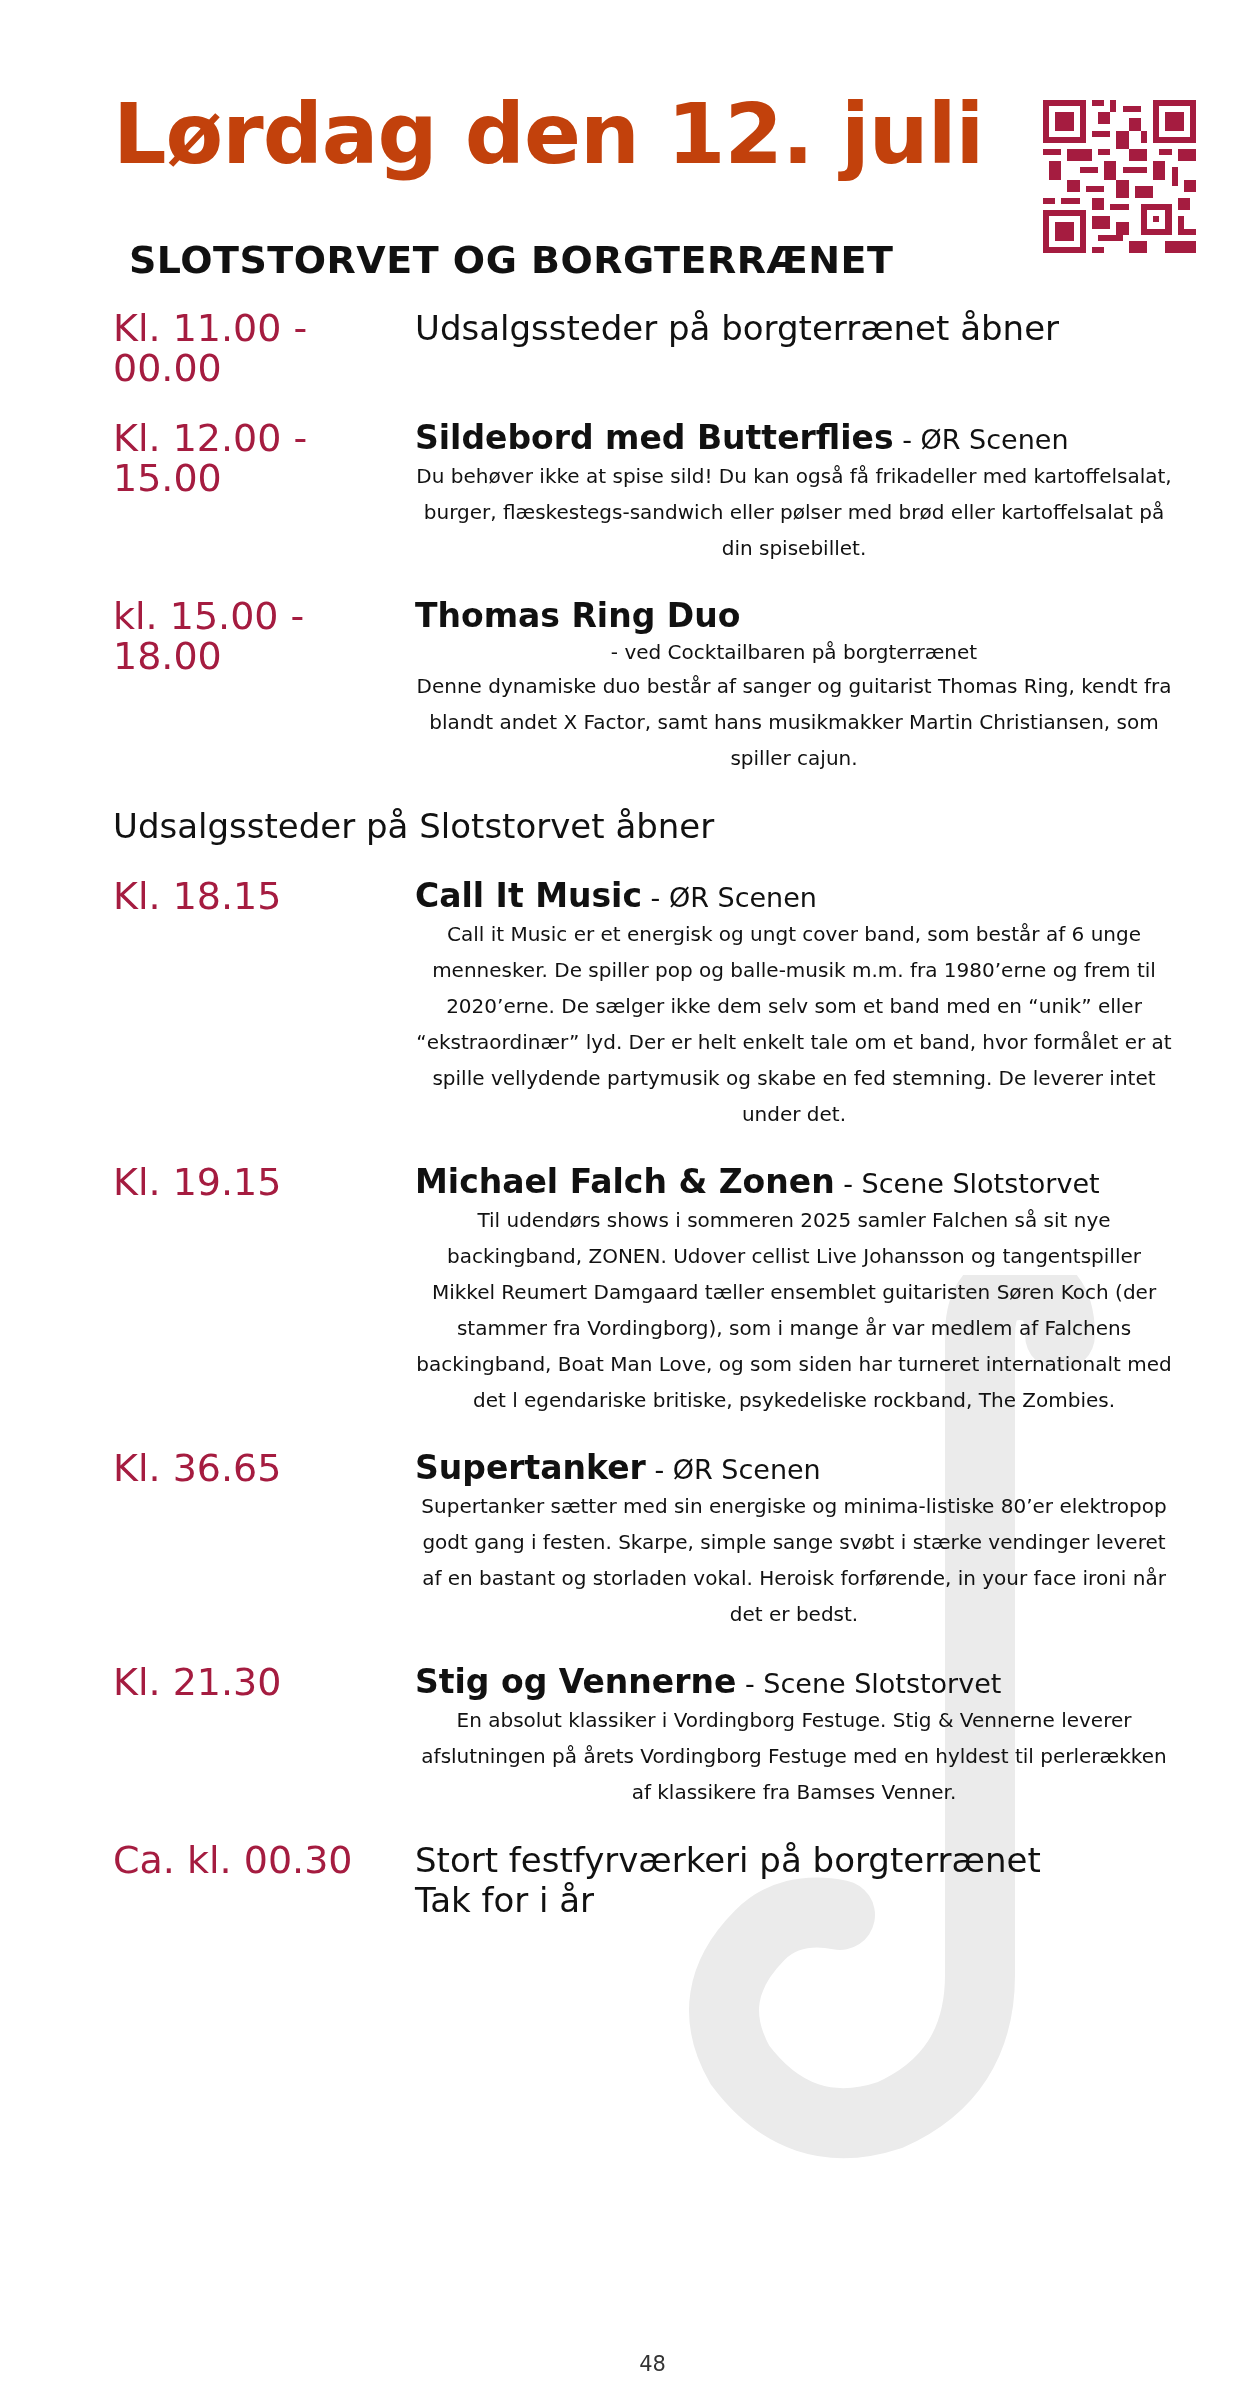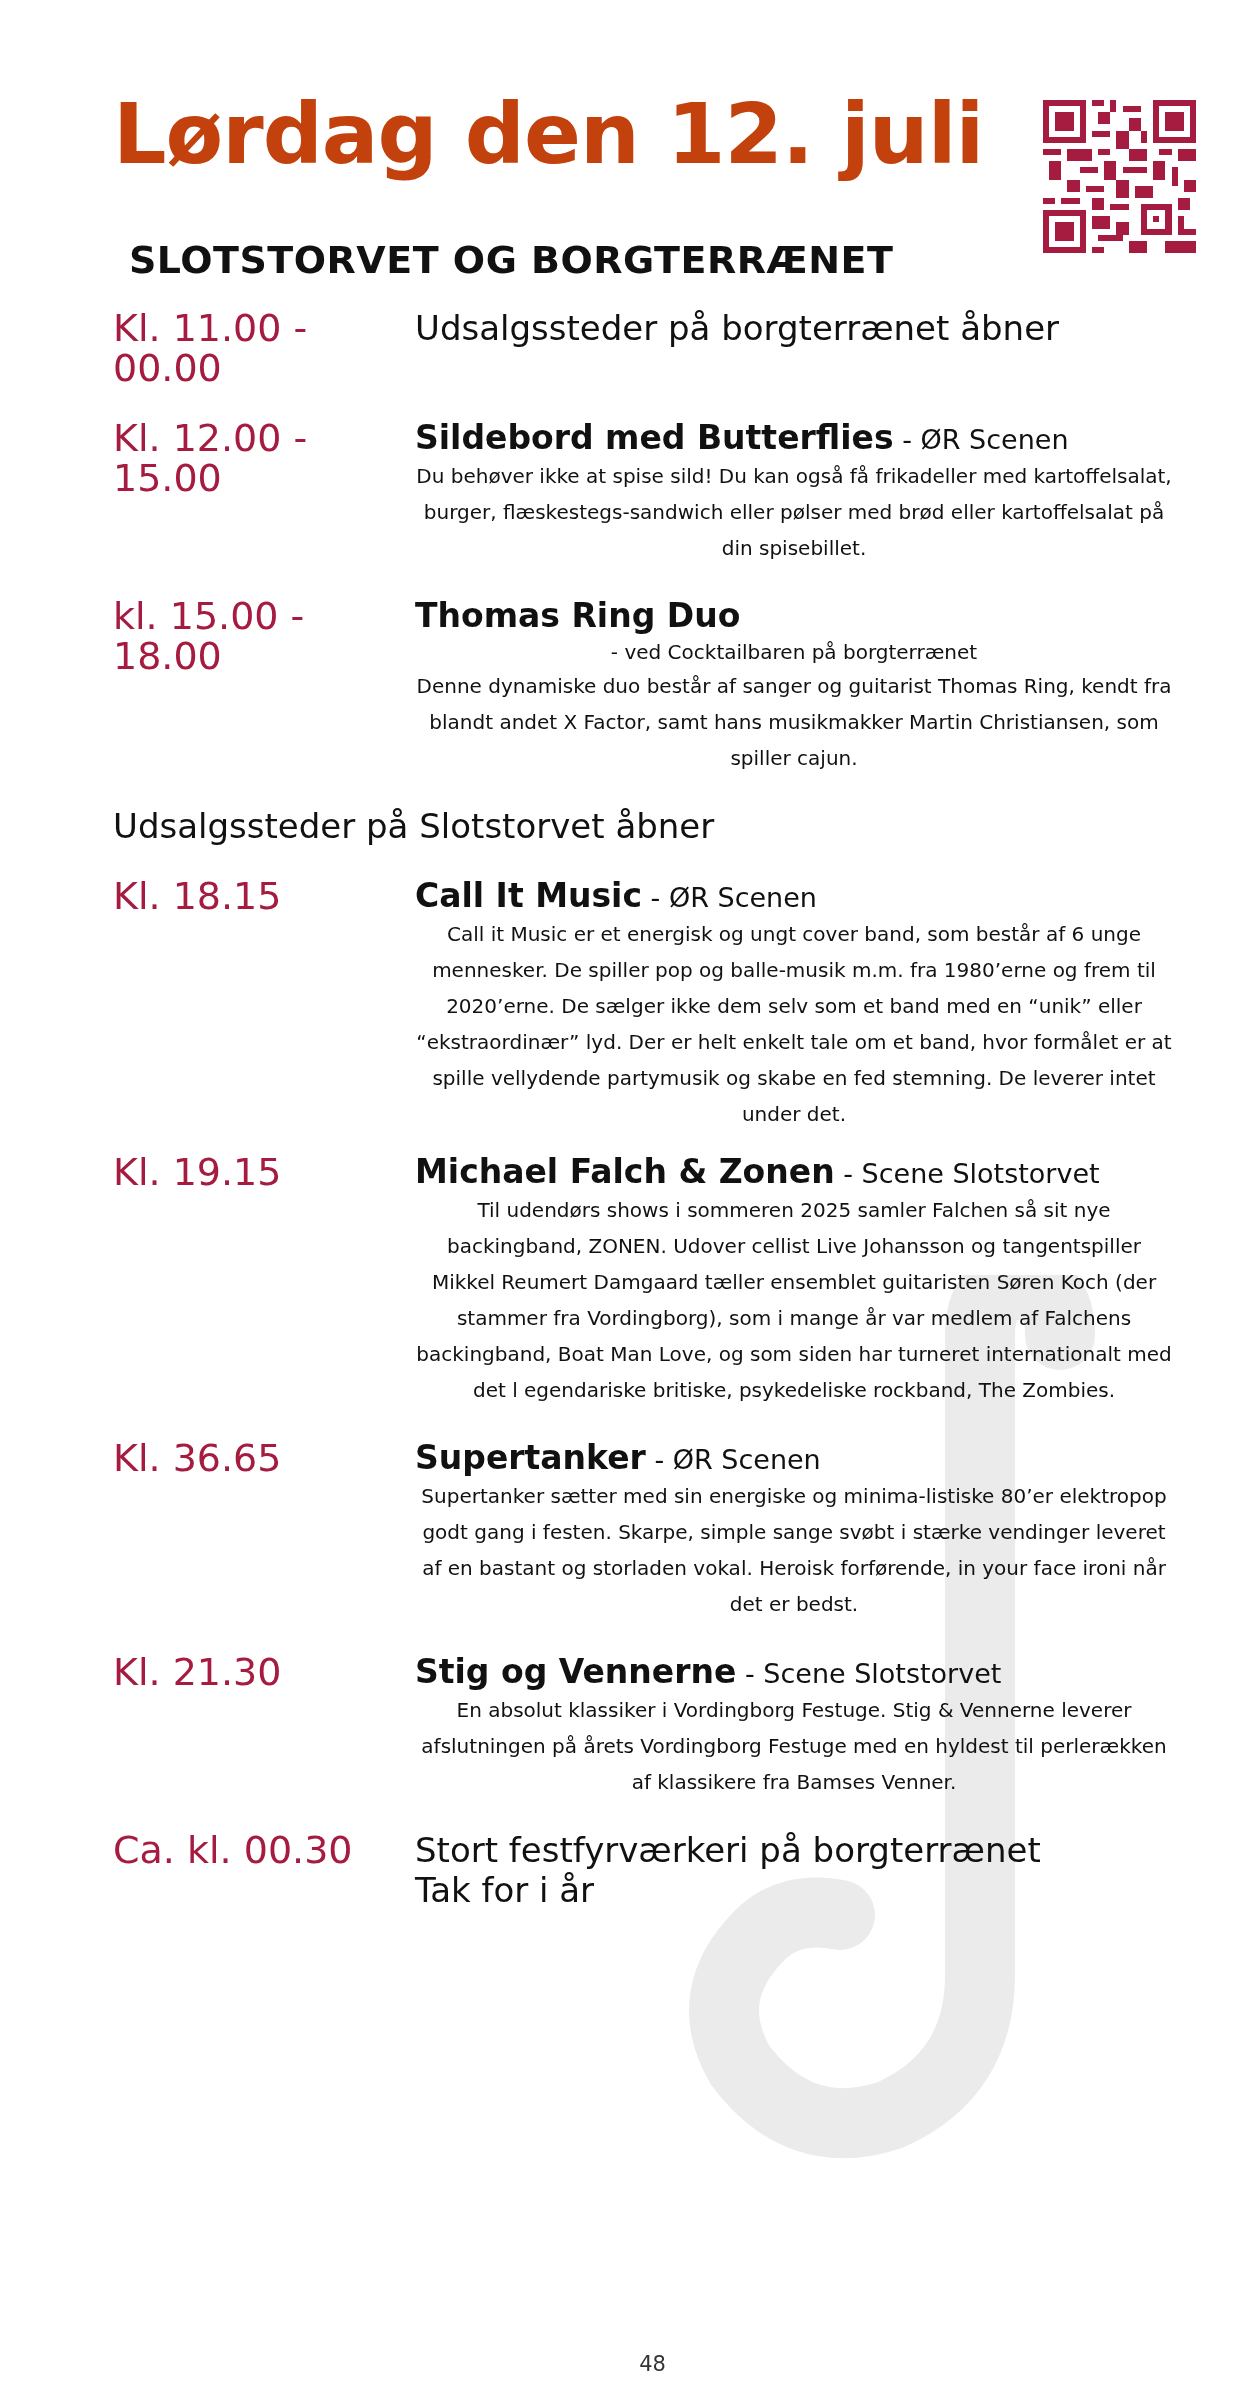--- a/index.html
+++ b/index.html
@@ -114,21 +114,21 @@
       <div class="desc">Denne dynamiske duo består af sanger og guitarist Thomas Ring, kendt fra blandt andet X Factor, samt hans musikmakker Martin Christiansen, som spiller cajun.</div>
     </div>
   </div>
 
   <div class="row" style="margin-bottom:30px">
     <div class="content">
         <div class="plain">Udsalgssteder på Slotstorvet åbner</div>
       </div>
   </div>
 
-  <div class="row" style="margin-bottom:20px">
+  <div class="row" style="margin-bottom:30px">
     <div class="time">Kl. 18.15</div>
     <div class="content">
       <div class="heading"><b>Call It Music</b><span class="venue"> - ØR Scenen</span></div>
       <div class="desc">Call it Music er et energisk og ungt cover band, som består af 6 unge mennesker. De spiller pop og balle-musik m.m. fra 1980’erne og frem til 2020’erne. De sælger ikke dem selv som et band med en “unik” eller “ekstraordinær” lyd. Der er helt enkelt tale om et band, hvor formålet er at spille vellydende partymusik og skabe en fed stemning. De leverer intet under det.</div>
     </div>
   </div>
 
   <div class="row" style="margin-bottom:30px">
     <div class="time">Kl. 19.15</div>
     <div class="content">

